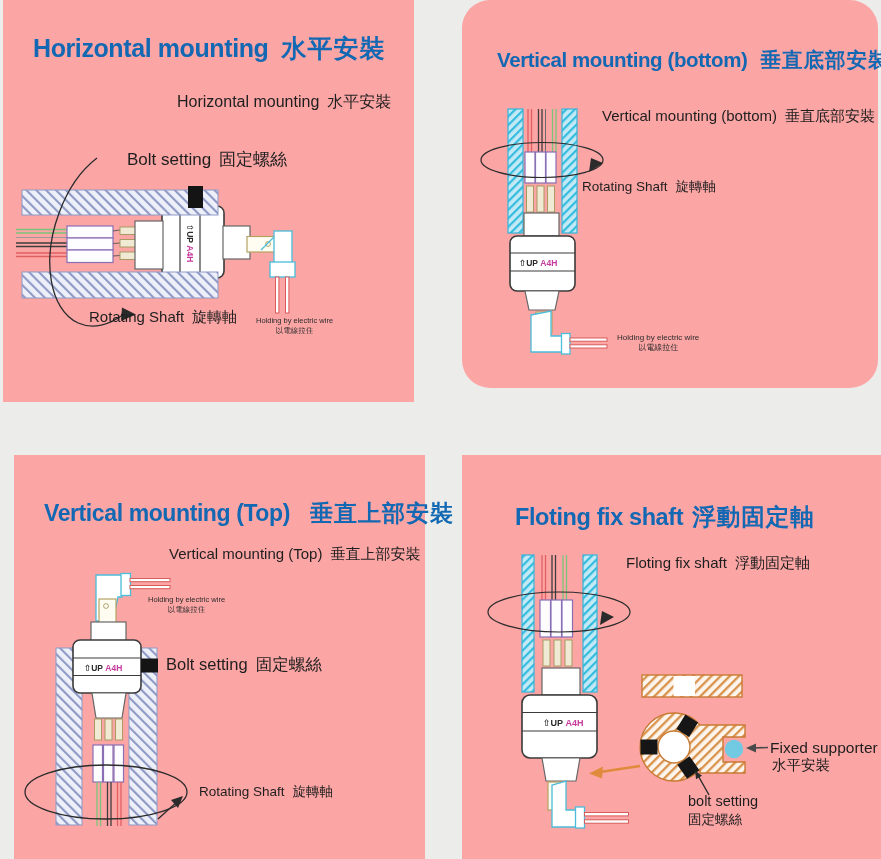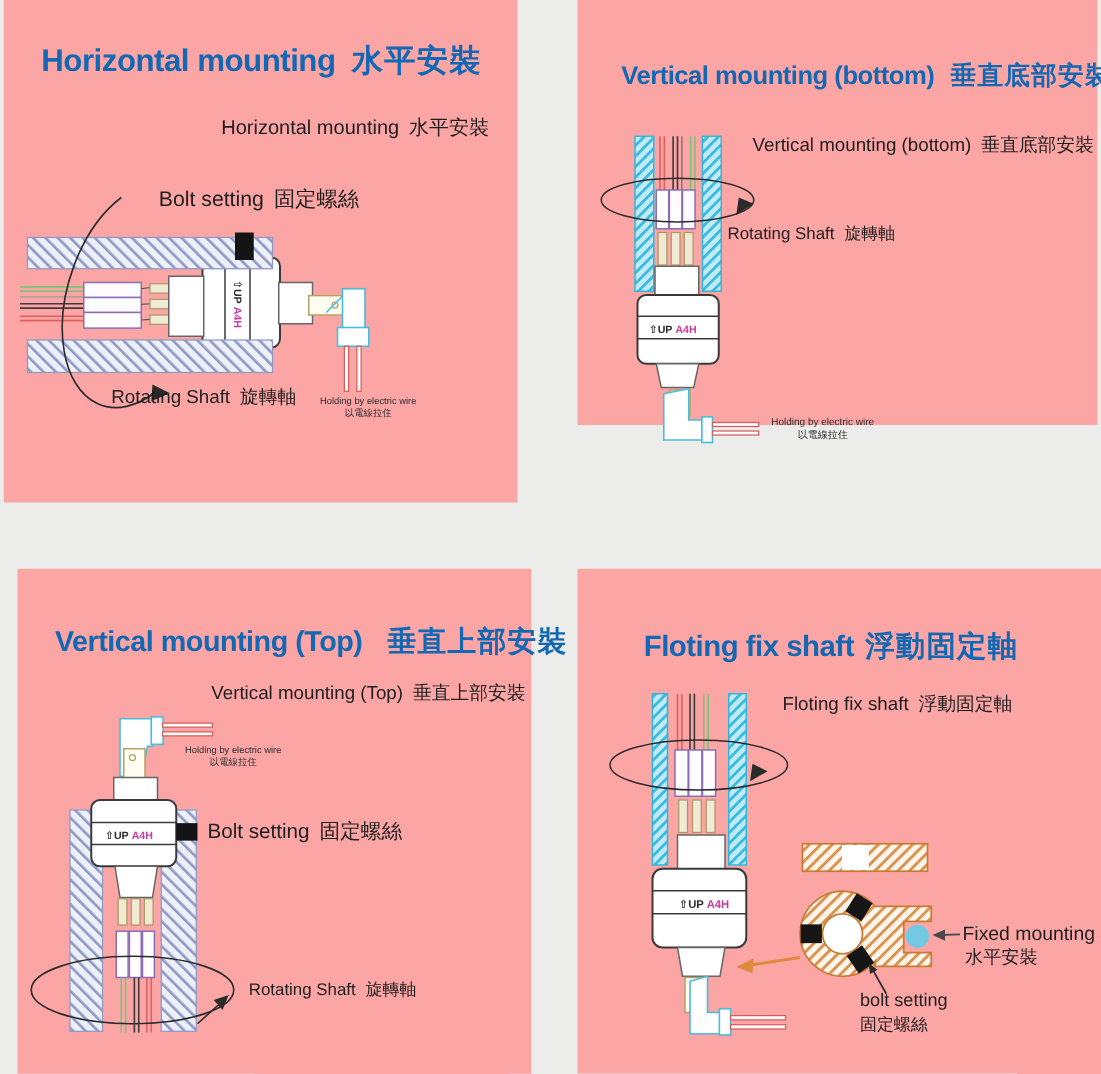--- a/index.html
+++ b/index.html
@@ -1,20 +1,20 @@
 <!DOCTYPE html>
 <html><head>
 <meta charset="utf-8">
 <style>
   * { margin:0; padding:0; box-sizing:border-box; }
   html,body { width:881px; height:859px; overflow:hidden; }
   body { background:#ecedea; font-family:"Liberation Sans","DejaVu Sans",sans-serif; position:relative; color:#222; }
   .card { position:absolute; background:#fca5a5;text-align:center; }
   #card-tl { left:3px;   top:0;     width:411px; height:402px; }
-  #card-tr { left:462px; top:0;     width:416px; height:340px; }
+  #card-tr { left:462px; top:0;     width:416px; height:388px;border-radius:28px; }
   #card-bl { left:14px;   top:455px; width:411px; height:464px; }
   #card-br { left:462px; top:455px; width:449px; height:404px; }
   .panel-title { position:absolute; color:#1268b3; font-weight:bold; white-space:nowrap; letter-spacing:-0.4px; }
   .panel-title .zh { margin-left:13px; letter-spacing:1px; }
   .caption { position:absolute; color:#1e1e1e; white-space:nowrap; }
   .caption .zh { margin-left:8px; }
   .dlabel { position:absolute; color:#1e1e1e; white-space:nowrap; }
   .dlabel .zh { margin-left:8px; }
   .small-label { position:absolute; color:#2b2b2b; font-weight:normal; line-height:1.3; white-space:nowrap; }
   svg.diagram { position:absolute; left:0; top:0; }
@@ -339,21 +339,21 @@
       <line x1="306" y1="292.5" x2="290" y2="293" stroke="#4a4a4a" stroke-width="1.6"></line>
       <polygon points="284,293 294,288.5 294,297.5" fill="#4a4a4a"></polygon>
     </g>
     <g>
       <line x1="247" y1="340" x2="236" y2="320.5" stroke="#2b2b2b" stroke-width="1.4"></line>
       <polygon points="233,315.5 240,320.8 234,324.2" fill="#2b2b2b"></polygon>
     </g>
   </svg>
 
   <div class="dlabel" style="left:308px;top:284px;font-size:15.5px;">
-    <span>Fixed mounting</span>
+    <span>Fixed supporter</span>
   </div>
   <div class="dlabel" style="left:310px;top:301px;font-size:14.5px;">
     <span>水平安裝</span>
   </div>
   <div class="dlabel" style="left:226px;top:338px;font-size:14.5px;">
     <span>bolt setting</span>
   </div>
   <div class="dlabel" style="left:226px;top:356px;font-size:13.5px;">
     <span>固定螺絲</span>
   </div>

